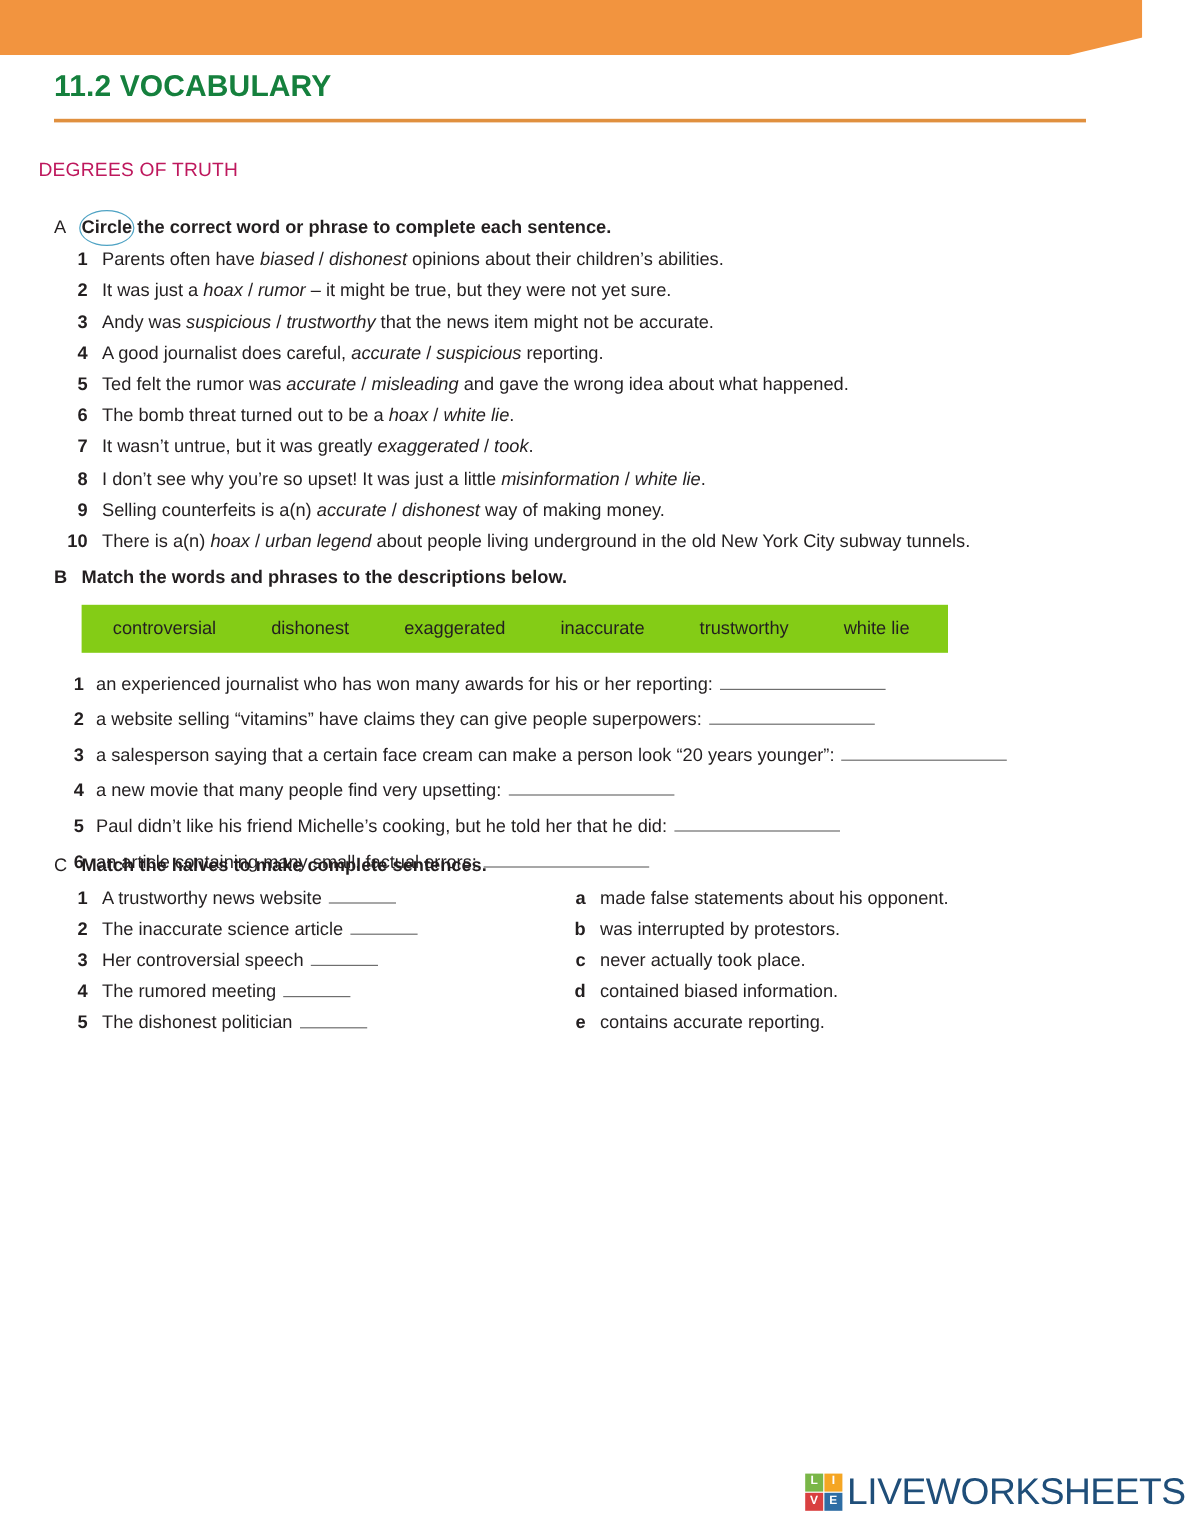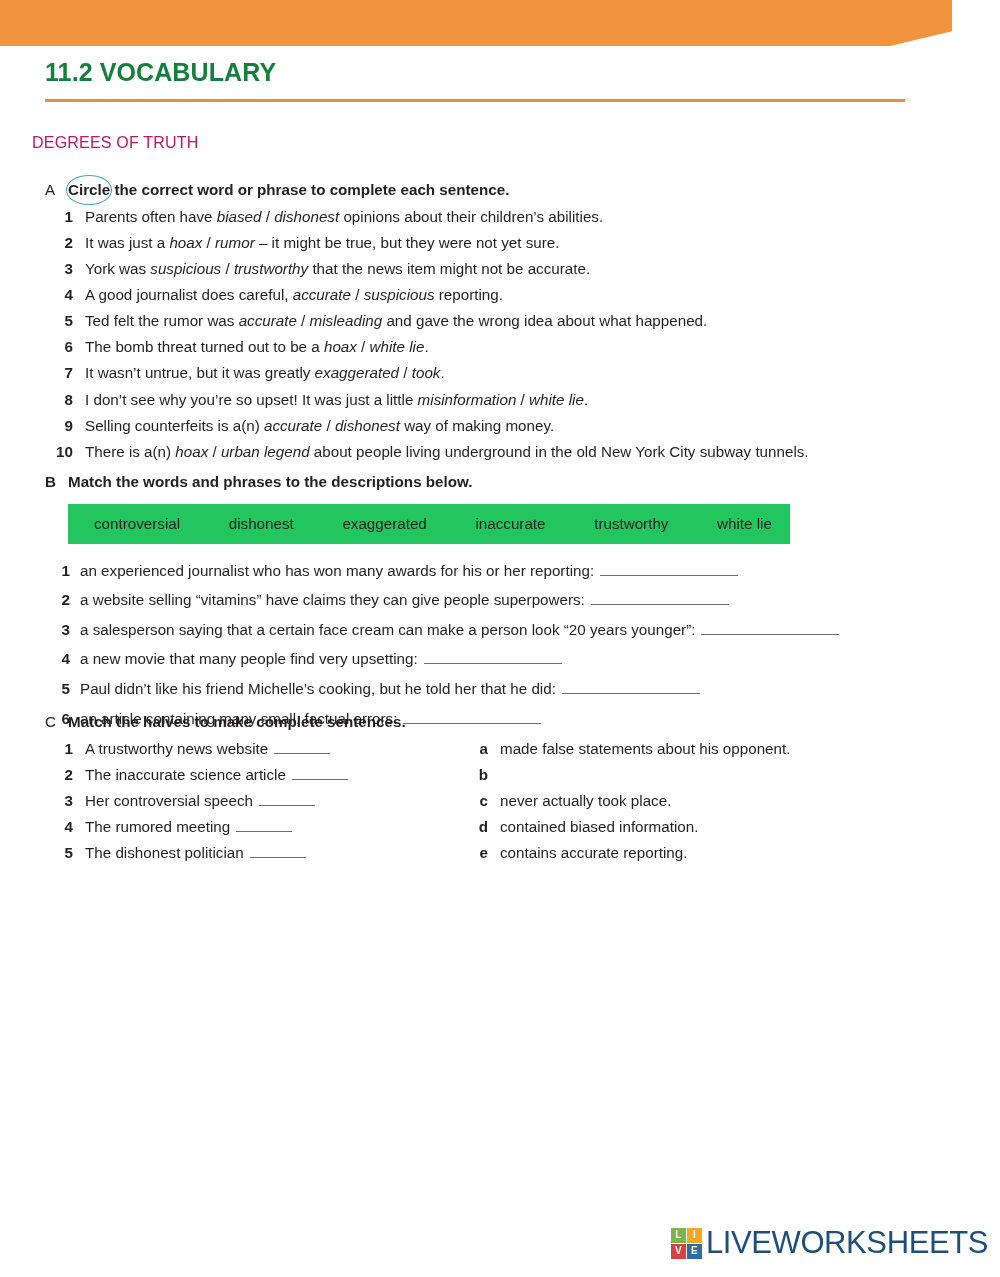--- a/index.html
+++ b/index.html
@@ -119,24 +119,24 @@
     padding-right: 12px;
     font-weight: bold;
     box-sizing: border-box;
   }
   .row-text em { font-style: italic; }
 
   
   .wordbank {
     margin-top: 10px;
     margin-left: 23px;
-    background: #22c55e;
+    background: #84cc16;
     width: 722px;
     box-sizing: border-box;
-    padding: 11px 18px 12px 26px;
+    padding: 11px 32px 12px 26px;
     display: flex;
     justify-content: space-between;
     font-size: 15.2px;
     color: #231f20;
   }
   .wordbank span { white-space: nowrap; }
 
   .b-rows { margin-top: 12px; }
   .b-rows .row { line-height: 1.95; }
   .b-rows .row-num {
@@ -239,21 +239,21 @@
       <div class="row">
         <span class="row-num">1</span>
         <span class="row-text"><span>Parents often have </span><em>biased</em><span> / </span><em>dishonest</em><span> opinions about their children’s abilities.</span></span>
       </div>
       <div class="row">
         <span class="row-num">2</span>
         <span class="row-text"><span>It was just a </span><em>hoax</em><span> / </span><em>rumor</em><span> – it might be true, but they were not yet sure.</span></span>
       </div>
       <div class="row">
         <span class="row-num">3</span>
-        <span class="row-text"><span>York was </span><em>suspicious</em><span> / </span><em>trustworthy</em><span> that the news item might not be accurate.</span></span>
+        <span class="row-text"><span>Andy was </span><em>suspicious</em><span> / </span><em>trustworthy</em><span> that the news item might not be accurate.</span></span>
       </div>
       <div class="row">
         <span class="row-num">4</span>
         <span class="row-text"><span>A good journalist does careful, </span><em>accurate</em><span> / </span><em>suspicious</em><span> reporting.</span></span>
       </div>
       <div class="row">
         <span class="row-num">5</span>
         <span class="row-text"><span>Ted felt the rumor was </span><em>accurate</em><span> / </span><em>misleading</em><span> and gave the wrong idea about what happened.</span></span>
       </div>
       <div class="row">
@@ -359,20 +359,21 @@
           <span class="blank w-short"></span>
         </div>
       </div>
     <div class="c-col-right" id="ex-c-right">
         <div class="row">
           <span class="row-num">a</span>
           <span class="row-text">made false statements about his opponent.</span>
         </div>
         <div class="row">
           <span class="row-num">b</span>
+          <span class="row-text">was interrupted by protestors.</span>
         </div>
         <div class="row">
           <span class="row-num">c</span>
           <span class="row-text">never actually took place.</span>
         </div>
         <div class="row">
           <span class="row-num">d</span>
           <span class="row-text">contained biased information.</span>
         </div>
         <div class="row">

